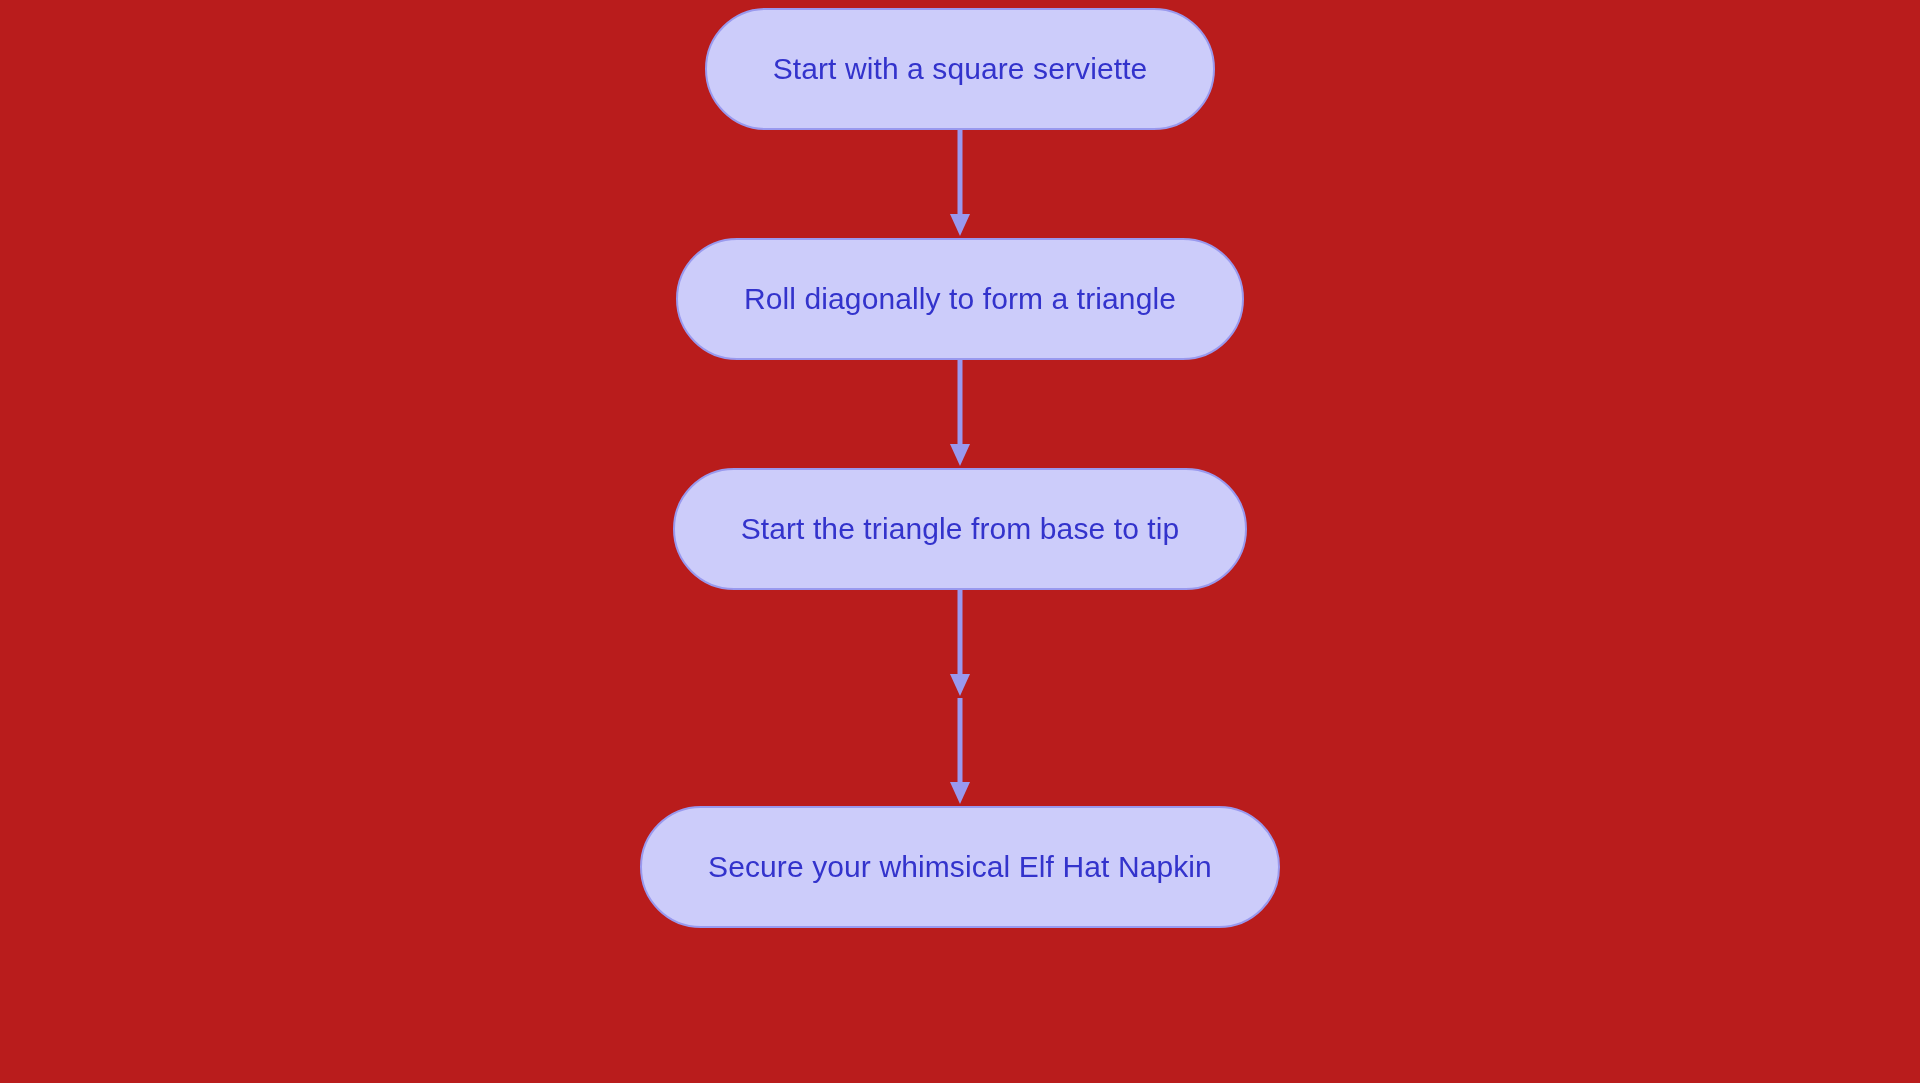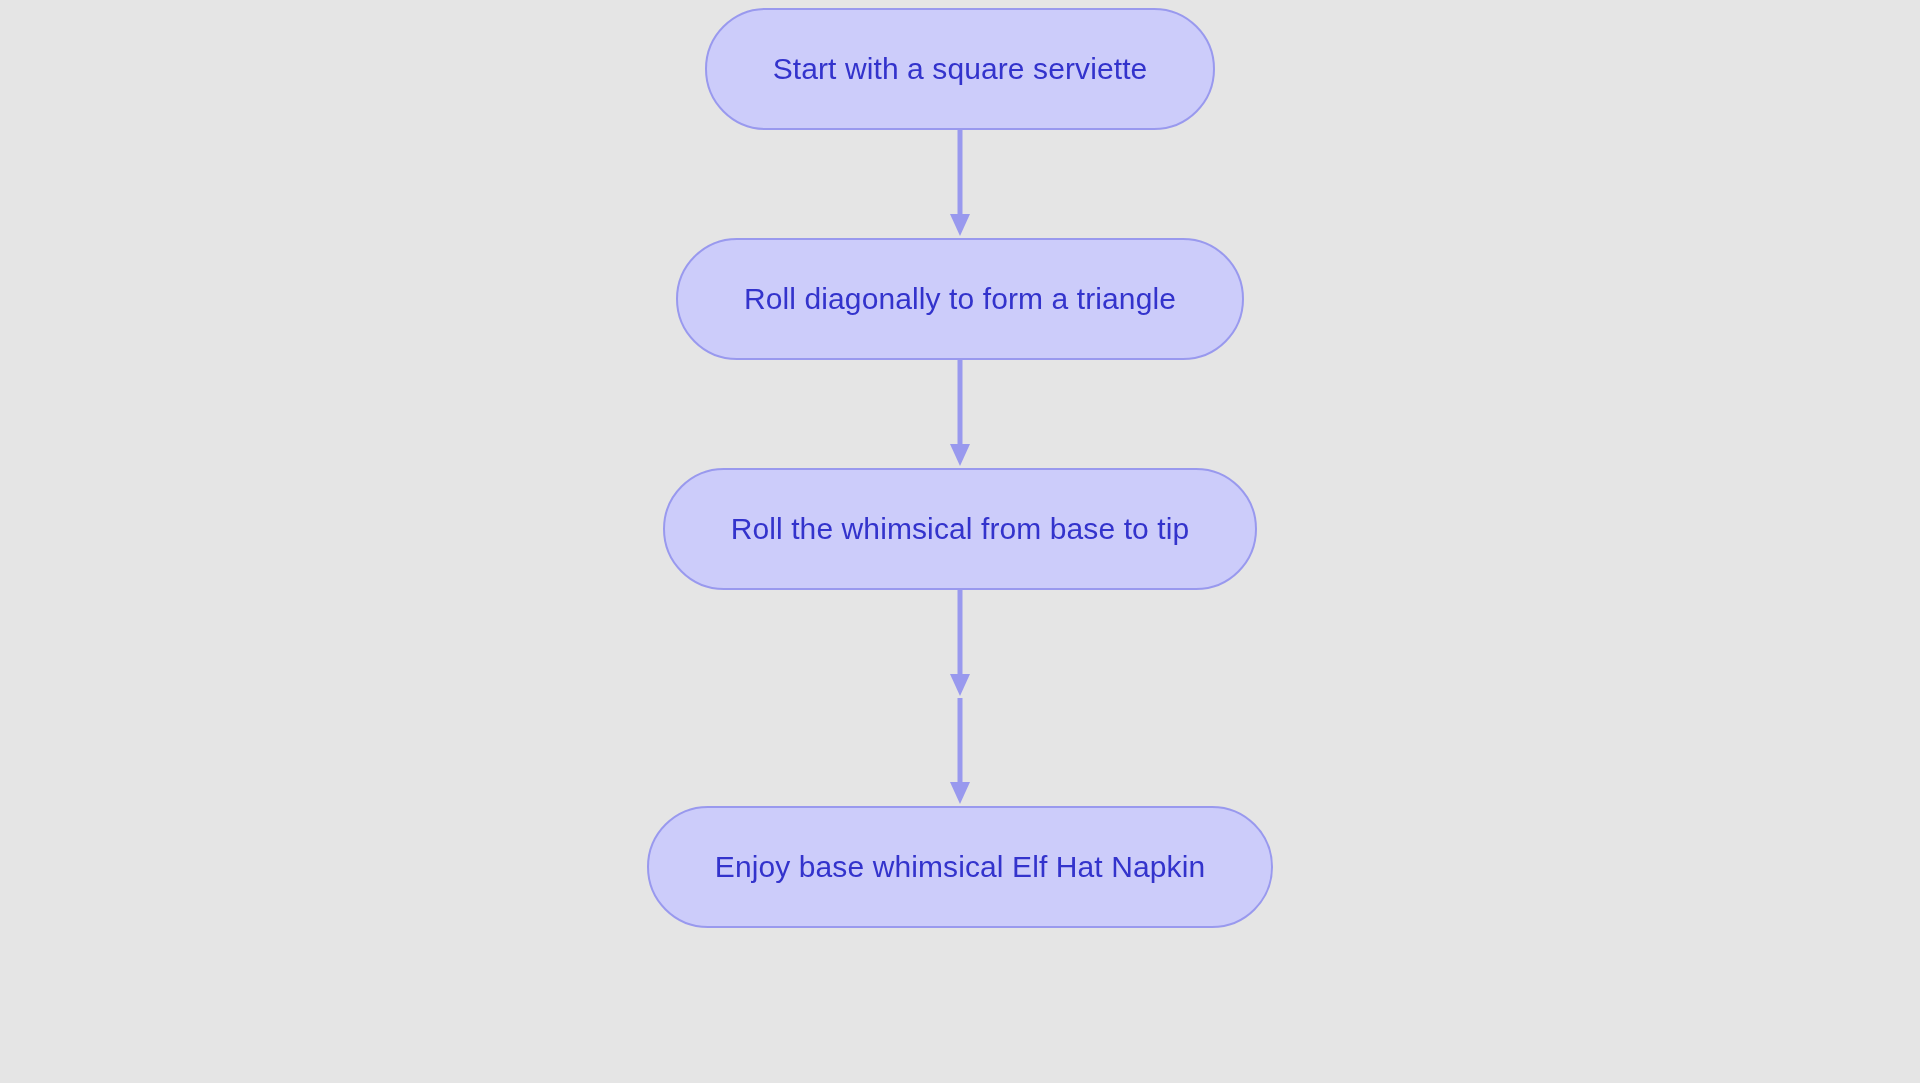--- a/index.html
+++ b/index.html
@@ -12,21 +12,21 @@
     height: 1083px;
     background: #ffffff;
     font-family: "Liberation Sans", sans-serif;
     overflow: hidden;
   }
 
   #flowchart-root {
     position: relative;
     width: 1920px;
     height: 1083px;
-    background: #e5e5e5;
+    background: #b91c1c;
   }
 
   .flow-stack {
     position: absolute;
     left: 0;
     top: 0;
     width: 1920px;
     height: 1083px;
     display: flex;
     flex-direction: column;
@@ -111,36 +111,36 @@
     </div>
 
     <div class="flow-edge">
       <svg width="24" height="108" viewBox="0 0 24 108" aria-hidden="true">
         <line class="flow-edge-line" x1="12" y1="0" x2="12" y2="88"></line>
         <polygon class="flow-edge-head" points="2,84 22,84 12,106"></polygon>
       </svg>
     </div>
 
     <div class="flow-node">
-      <span class="flow-node-label">Roll the whimsical from base to tip</span>
+      <span class="flow-node-label">Start the triangle from base to tip</span>
     </div>
 
     <div class="flow-edge">
       <svg width="24" height="108" viewBox="0 0 24 108" aria-hidden="true">
         <line class="flow-edge-line" x1="12" y1="0" x2="12" y2="88"></line>
         <polygon class="flow-edge-head" points="2,84 22,84 12,106"></polygon>
       </svg>
     </div>
 
 
     <div class="flow-edge">
       <svg width="24" height="108" viewBox="0 0 24 108" aria-hidden="true">
         <line class="flow-edge-line" x1="12" y1="0" x2="12" y2="88"></line>
         <polygon class="flow-edge-head" points="2,84 22,84 12,106"></polygon>
       </svg>
     </div>
 
     <div class="flow-node">
-      <span class="flow-node-label">Enjoy base whimsical Elf Hat Napkin</span>
+      <span class="flow-node-label">Secure your whimsical Elf Hat Napkin</span>
     </div>
 
   </div>
 </div>
 
 </body></html>

